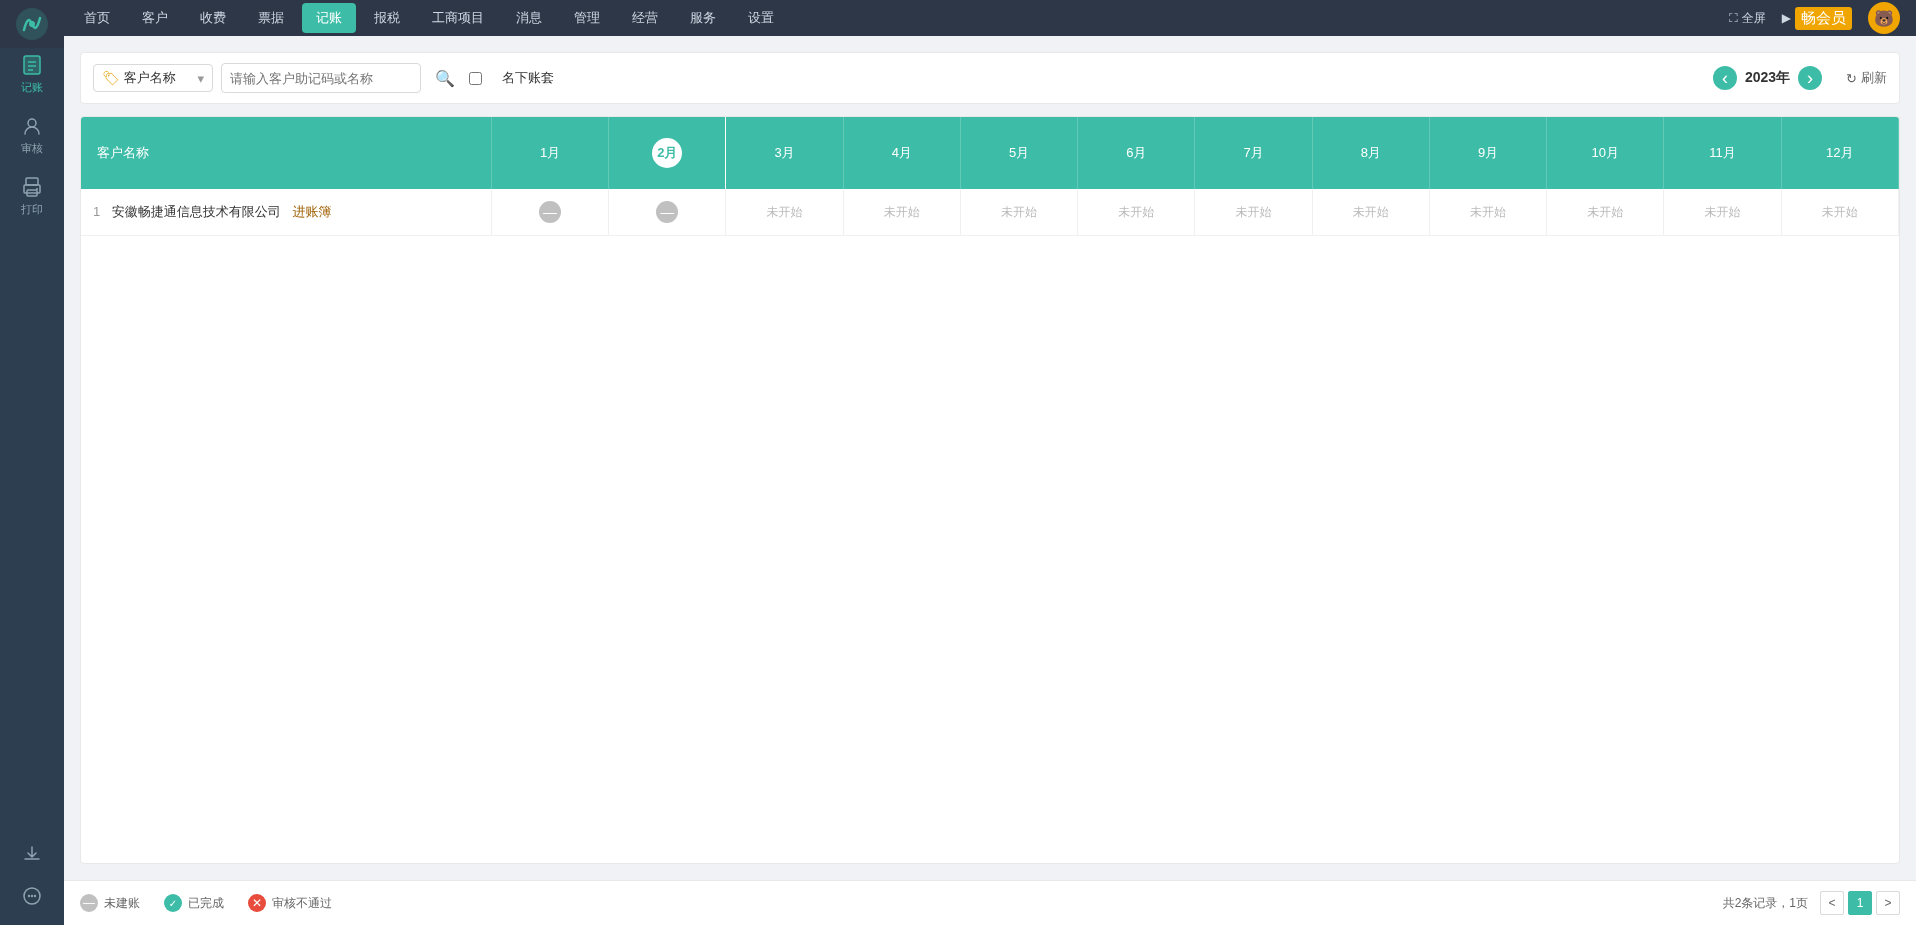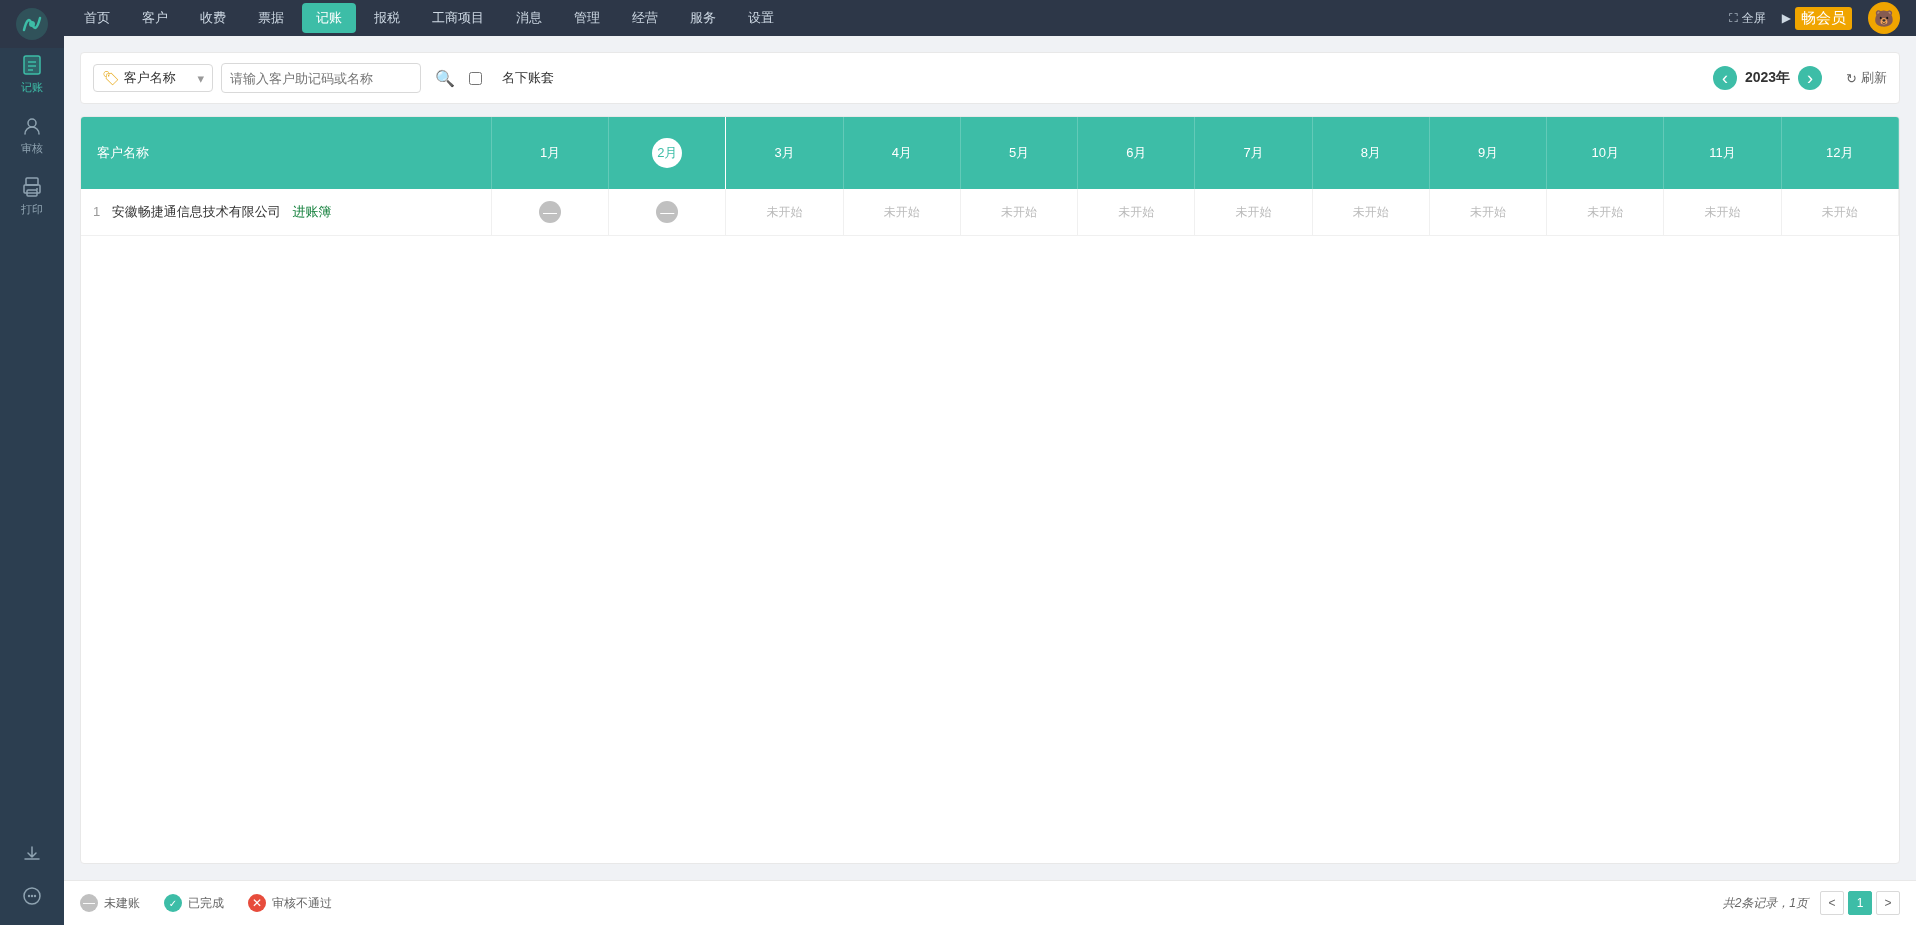--- a/index.html
+++ b/index.html
@@ -280,42 +280,42 @@
     }
     .month-circle {
       display: inline-flex;
       width: 30px;
       height: 30px;
       background: #fff;
       color: #3dbda7;
       border-radius: 50%;
       align-items: center;
       justify-content: center;
-      font-weight: normal;
+      font-weight: bold;
     }
     tbody tr {
       border-bottom: 1px solid #f0f0f0;
     }
     tbody td {
       padding: 12px 12px;
       text-align: center;
       border-right: 1px solid #f0f0f0;
       color: #666;
       white-space: nowrap;
     }
     tbody td:first-child {
       text-align: left;
       color: #333;
     }
     .row-num {
       color: #999;
       margin-right: 8px;
     }
     .enter-btn {
-      color: #15803d;
+      color: #a16207;
       cursor: pointer;
       margin-left: 8px;
     }
     .not-started {
       color: #bbb;
       font-size: 12px;
     }
     .status-dash {
       display: inline-flex;
       width: 22px;
@@ -379,21 +379,21 @@
       font-size: 12px;
     }
     .pagination {
       margin-left: auto;
       display: flex;
       align-items: center;
       gap: 4px;
       font-size: 12px;
       color: #666;
     }
-    .page-info { margin-right: 8px; font-style: italic; }
+    .page-info { margin-right: 8px; }
     .page-btn {
       width: 24px;
       height: 24px;
       border: 1px solid #d9d9d9;
       background: #fff;
       cursor: pointer;
       display: flex;
       align-items: center;
       justify-content: center;
       font-size: 12px;

